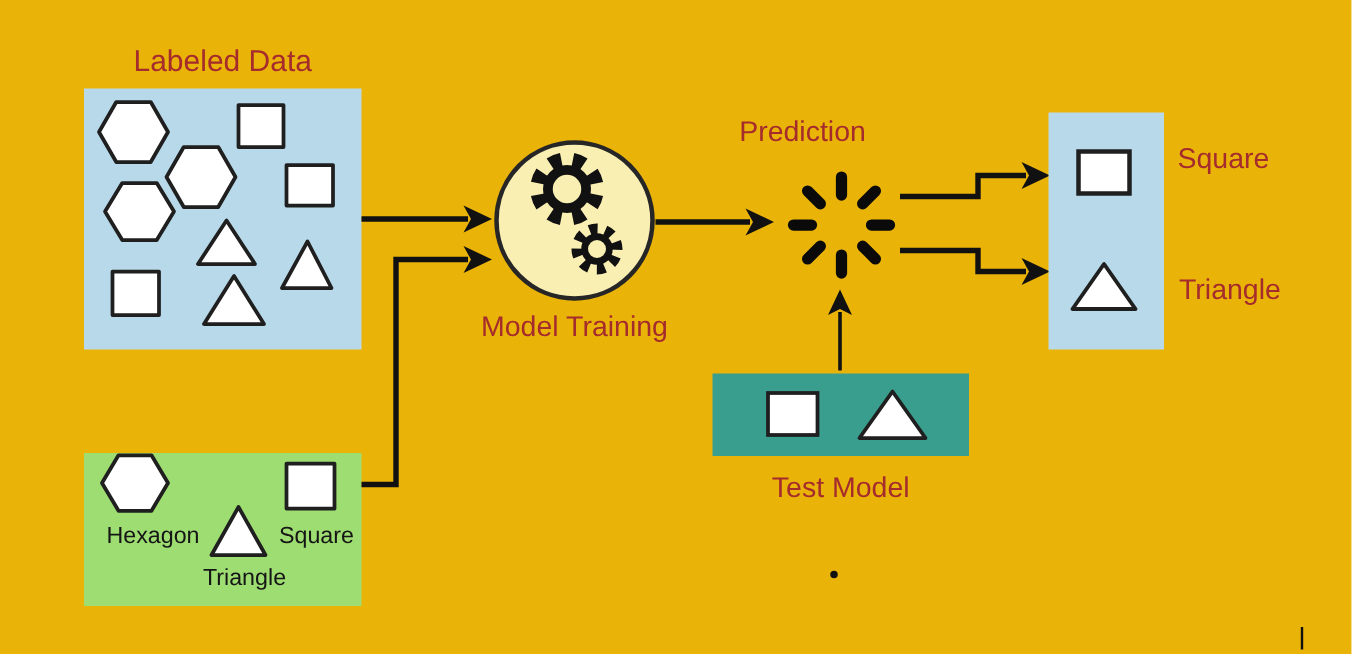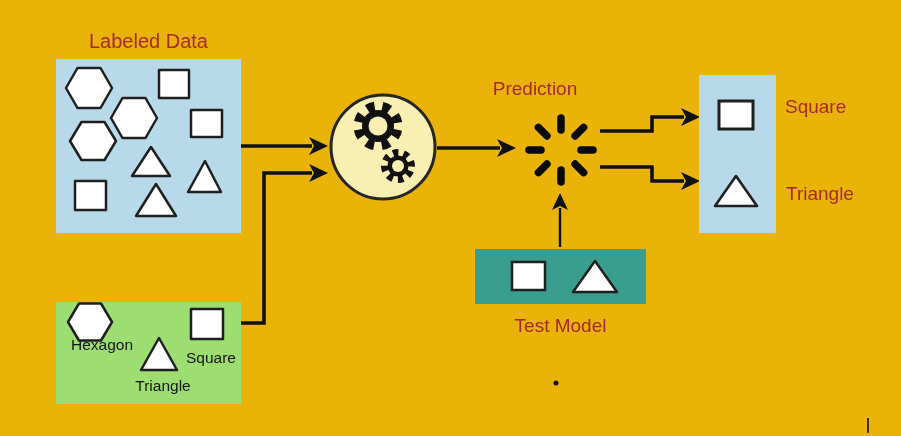--- a/index.html
+++ b/index.html
@@ -129,24 +129,25 @@
       <polygon points="595,261 573,292 617,292" fill="#ffffff" stroke="#1f1f1f" stroke-width="2.5" stroke-linejoin="round"></polygon>
     </g>
 
     <circle cx="556" cy="383" r="2.5" fill="#111111"></circle>
     <line x1="868" y1="418" x2="868" y2="433" stroke="#111111" stroke-width="1.6"></line>
   </svg>
 
   <div class="lbl big" style="left:56px;top:30px;width:185px;">Labeled Data</div>
 
 
-  <div class="lbl black" style="left:62px;top:336px;width:80px;">Hexagon</div>
+  <div class="lbl black" style="left:62px;top:349px;width:80px;">Hexagon</div>
   <div class="lbl black" style="left:181px;top:349px;width:60px;">Square</div>
   <div class="lbl black" style="left:126px;top:377px;width:74px;">Triangle</div>
 
+  <div class="lbl" style="left:295px;top:209px;width:176px;">Model Training</div>
 
   <div class="lbl" style="left:474px;top:79px;width:122px;">Prediction</div>
 
   <div class="lbl" style="left:495px;top:316px;width:131px;">Test Model</div>
 
   <div class="lbl left" style="left:785px;top:97px;">Square</div>
   <div class="lbl left" style="left:786px;top:184px;">Triangle</div>
 
 </div>
 

